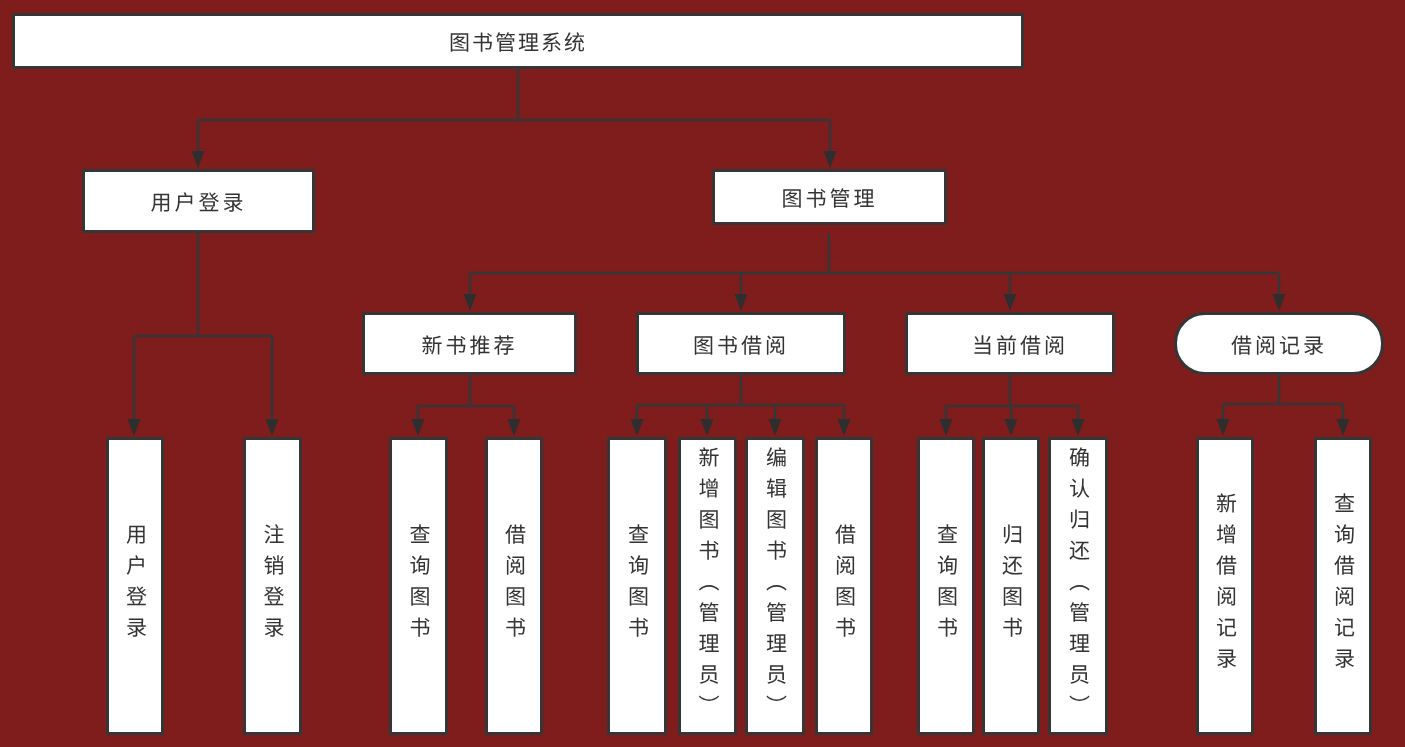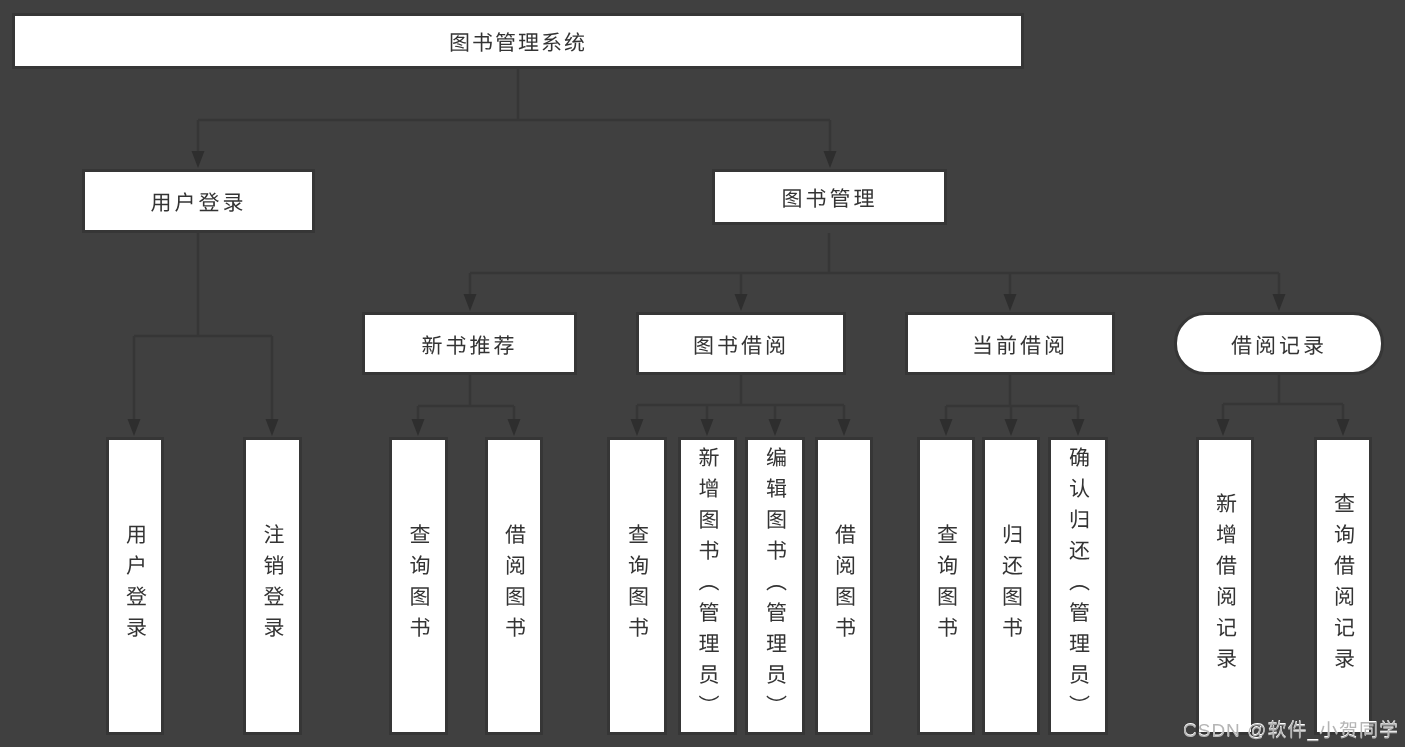--- a/index.html
+++ b/index.html
@@ -5,21 +5,21 @@
   html, body {
     margin: 0;
     padding: 0;
     background: #ffffff;
     font-family: "Liberation Sans", "DejaVu Sans", sans-serif;
   }
   .canvas {
     position: relative;
     width: 1405px;
     height: 747px;
-    background: #404040;
+    background: #7f1d1d;
     overflow: hidden;
   }
   .connector-layer {
     position: absolute;
     left: 0;
     top: 0;
     z-index: 0;
   }
   .node {
     position: absolute;
@@ -149,15 +149,14 @@
     <span class="v-label">确认归还（管理员）</span>
   </div>
 
   <div class="node leaf" style="left:1196px; top:437px; width:58px; height:298px;">
     <span class="v-label">新增借阅记录</span>
   </div>
   <div class="node leaf" style="left:1314px; top:437px; width:58px; height:298px;">
     <span class="v-label">查询借阅记录</span>
   </div>
 
-  <div class="watermark">CSDN @软件_小贺同学</div>
 
 </div>
 
 </body></html>

